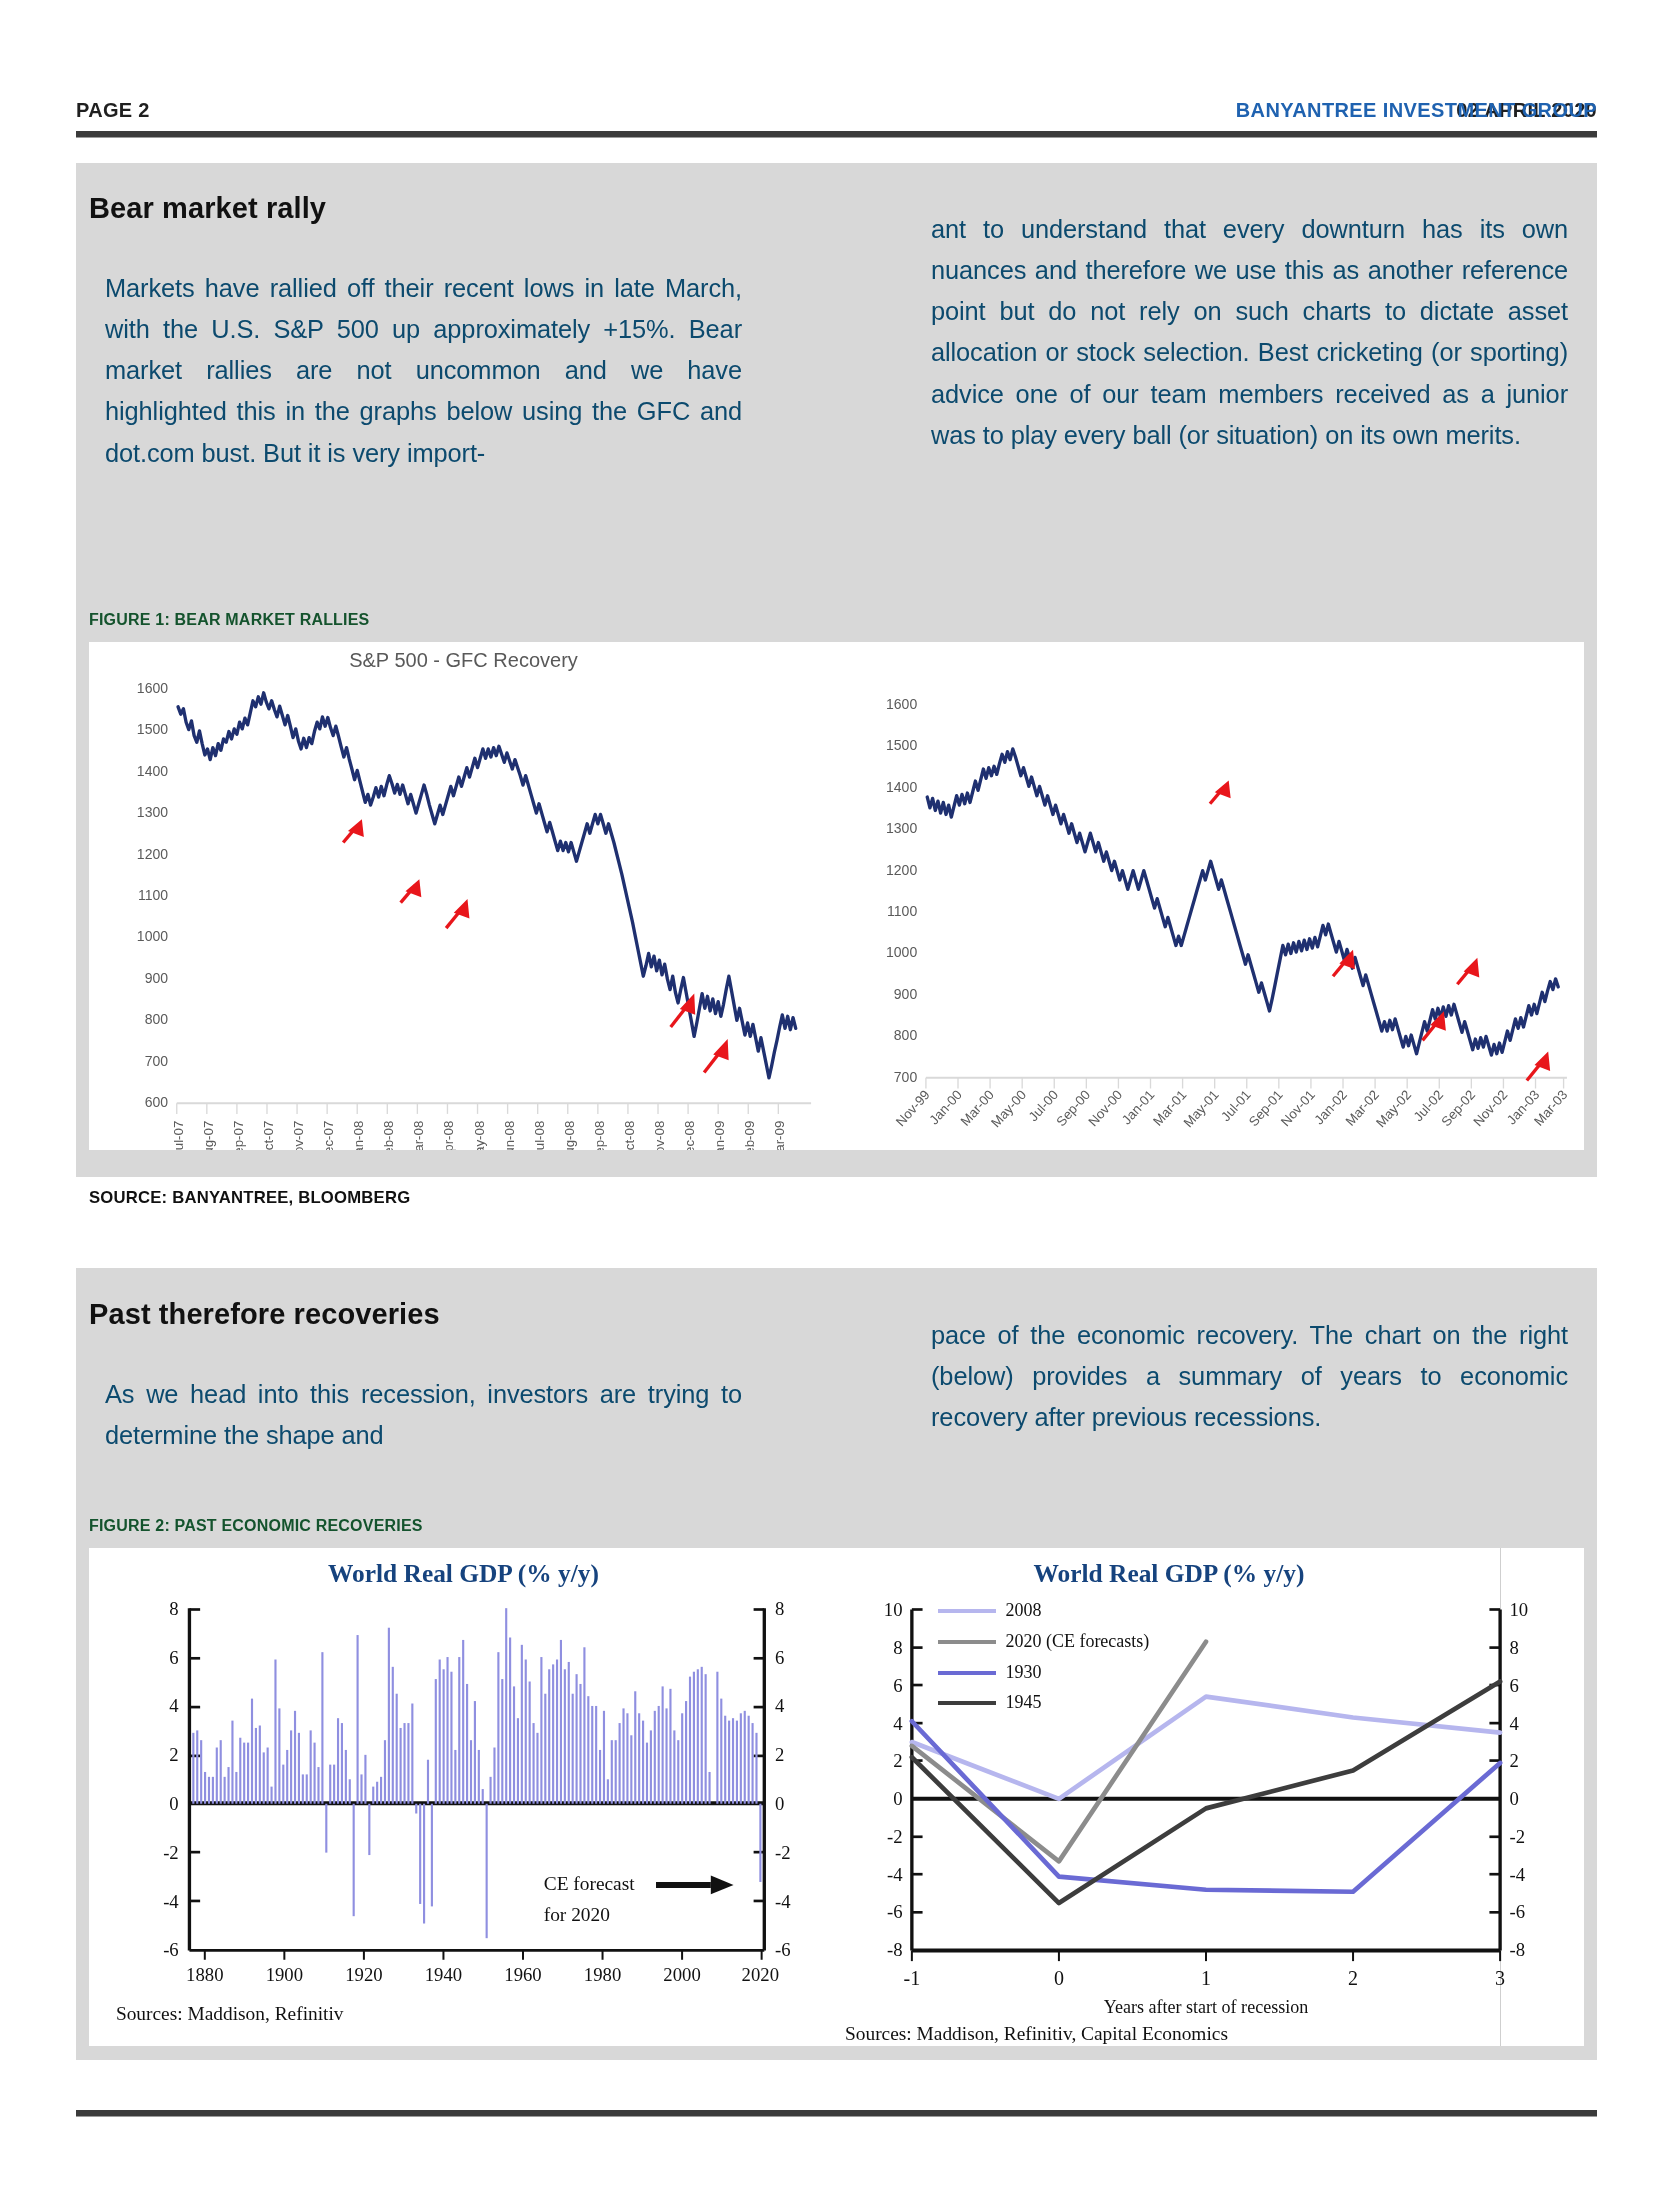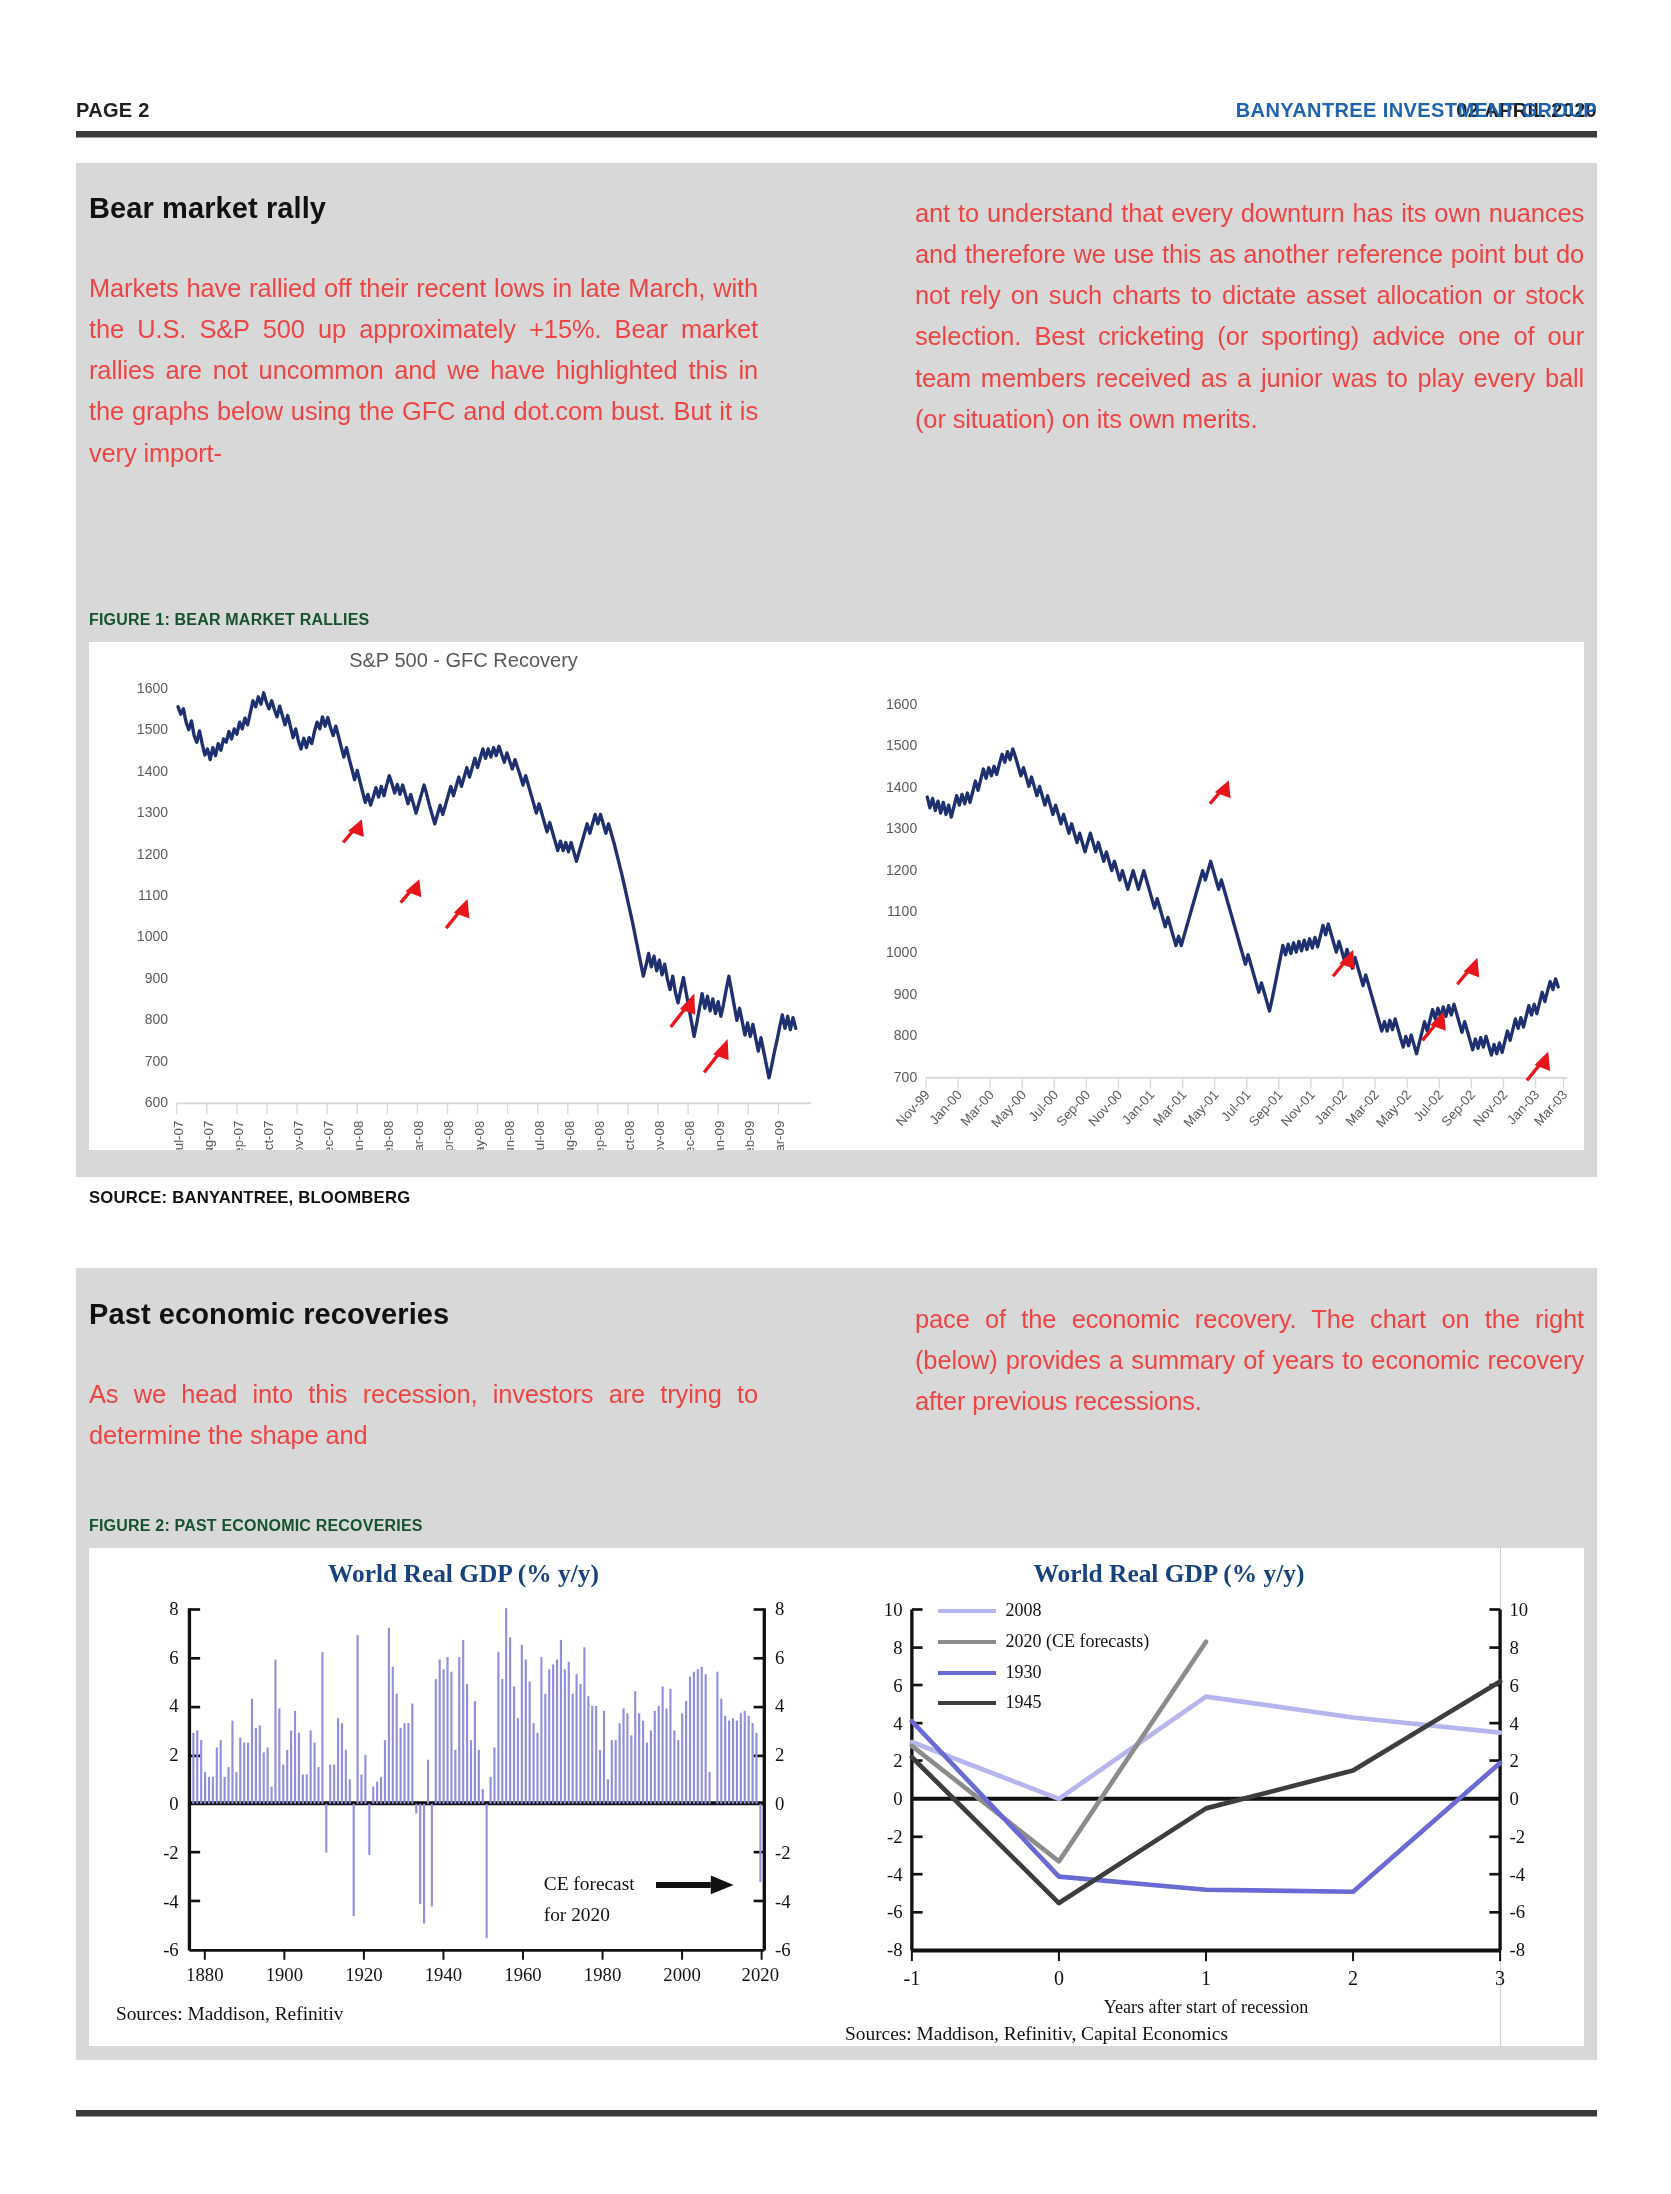--- a/index.html
+++ b/index.html
@@ -41,22 +41,22 @@
   #panel-1{left:76px;top:163px;width:1521px;height:1014px;}
   #panel-2{left:76px;top:1268px;width:1521px;height:792px;}
 
   
   .col{position:absolute;}
   .sec-title{
     font-size:29px;font-weight:700;color:#111;letter-spacing:0.1px;
     margin:0 0 43px 0;line-height:1.1;
   }
   .body-par{
-    font-size:25.4px;line-height:1.62;color:#ef4444;
-    text-align:justify;margin:0;font-weight:400;
+    font-size:25.4px;line-height:1.62;color:#0c4a6e;
+    text-align:justify;margin:16px;font-weight:400;
     letter-spacing:-0.1px;
   }
   .body-par.right{text-align:justify;}
 
   #s1-left{left:89px;top:193px;width:669px;}
   #s1-right{left:915px;top:193px;width:669px;}
   #s2-left{left:89px;top:1299px;width:669px;}
   #s2-right{left:915px;top:1299px;width:669px;}
 
   
@@ -302,21 +302,21 @@
         </g>
       </svg>
     </div>
   </div>
 
   <div class="src-cap" id="fig1-src">SOURCE: BANYANTREE, BLOOMBERG</div>
 
   <div class="panel" id="panel-2"></div>
 
   <div class="col" id="s2-left">
-    <h2 class="sec-title">Past economic recoveries</h2>
+    <h2 class="sec-title">Past therefore recoveries</h2>
     <p class="body-par">As we head into this recession, investors are trying to determine the shape and</p>
   </div>
   <div class="col" id="s2-right">
     <p class="body-par right">pace of the economic recovery. The chart on the right (below) provides a summary of years to economic recovery after previous recessions.</p>
   </div>
 
   <div class="fig-cap" id="fig2-cap">FIGURE 2: PAST ECONOMIC RECOVERIES</div>
 
   <div class="fig-box" id="fig2-box">
     <div class="divider-v" style="left:1411px;top:0;height:498px;"></div>

